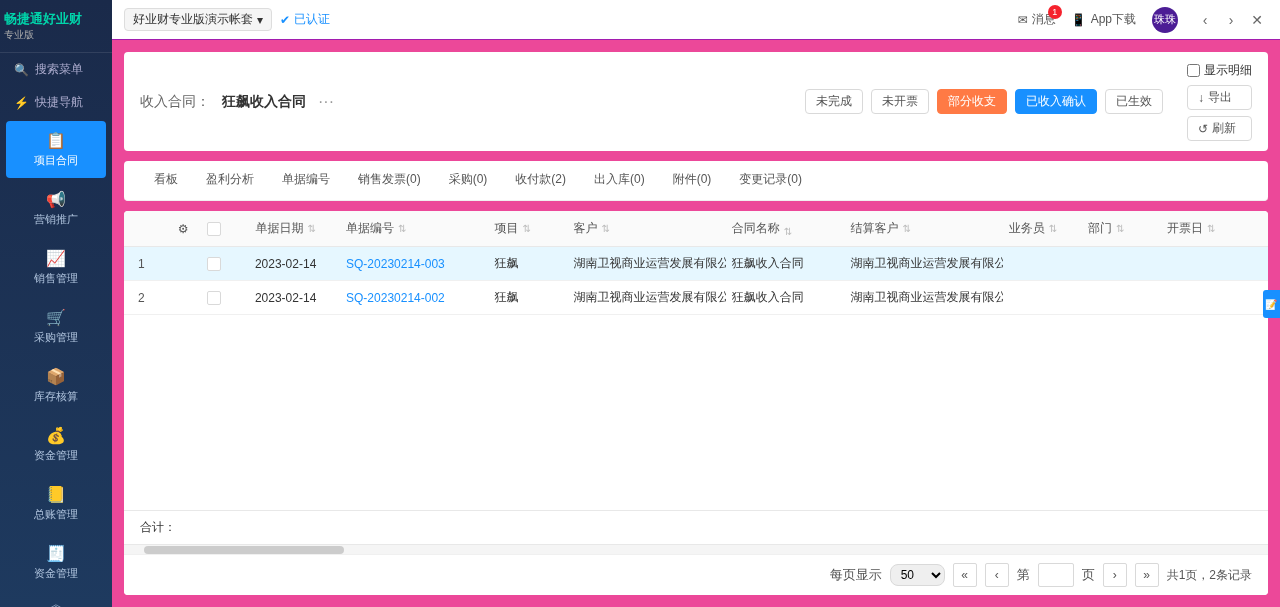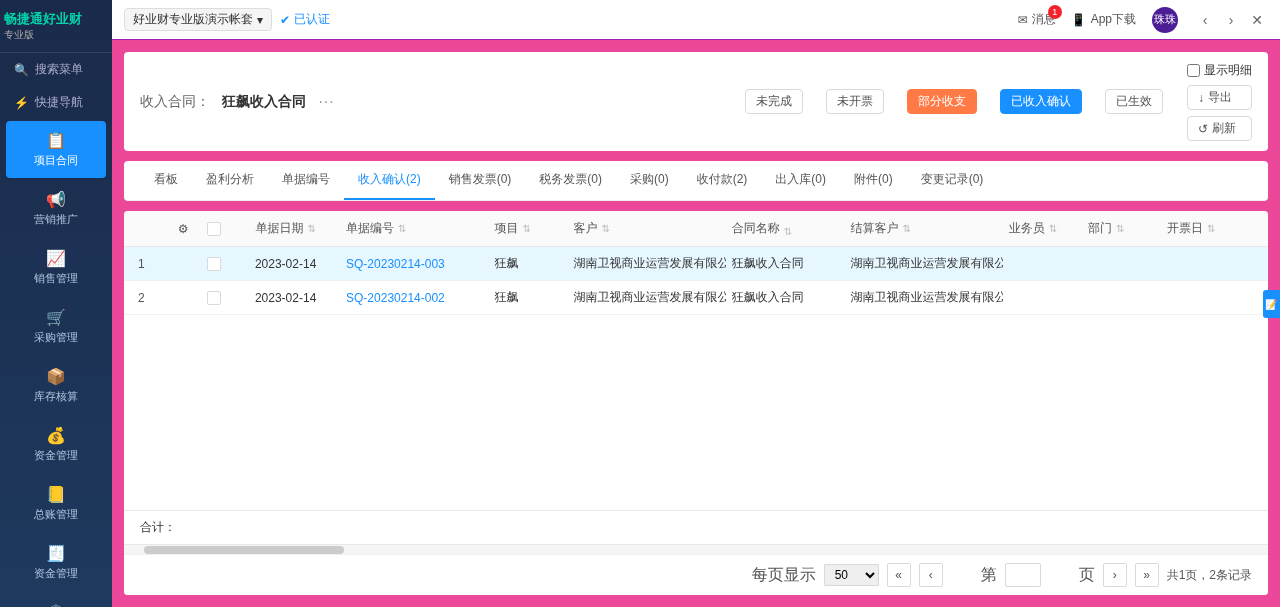--- a/index.html
+++ b/index.html
@@ -38,21 +38,21 @@
     .tab-home { color: #555; font-size: 12px; cursor: pointer; padding: 0 8px; }
     .tab-active { background: #1890ff; color: #fff; border-radius: 4px; padding: 4px 12px; font-size: 12px; cursor: pointer; display: flex; align-items: center; gap: 6px; }
     .tab-active .close { cursor: pointer; opacity: 0.8; }
 
     
     .content { flex: 1; display: flex; flex-direction: column; overflow: hidden; background: #ec4899; padding: 12px; gap: 10px; }
 
     
     .contract-header { background: #fff; border-radius: 4px; padding: 10px 16px; display: flex; align-items: center; gap: 12px; }
     .contract-menu { color: #999; cursor: pointer; font-size: 16px; }
-    .status-btns { display: flex; gap: 23px; margin-left: auto; align-items: center; }
+    .status-btns { display: flex; gap: 8px; margin-left: auto; align-items: center; }
     .status-btn { padding: 3px 10px; border: 1px solid #d9d9d9; border-radius: 4px; font-size: 12px; cursor: pointer; background: #fff; color: #555; }
     .status-btn.active-orange { background: #ff7a45; color: #fff; border-color: #ff7a45; }
     .status-btn.active-blue { background: #1890ff; color: #fff; border-color: #1890ff; }
     .right-btns { display: flex; gap: 6px; margin-left: 12px; flex-direction: column; }
     .right-btn { padding: 3px 10px; border: 1px solid #d9d9d9; border-radius: 4px; font-size: 12px; cursor: pointer; background: #fff; color: #555; display: flex; align-items: center; gap: 4px; }
 
     
     .tabs-nav { background: #fff; border-radius: 4px; padding: 0 16px; display: flex; border-bottom: 1px solid #f0f0f0; }
     .tab-item { padding: 10px 14px; font-size: 12px; color: #555; cursor: pointer; border-bottom: 2px solid transparent; white-space: nowrap; }
     .tab-item.active { color: #1890ff; border-bottom-color: #1890ff; }
@@ -81,22 +81,22 @@
     .td { display: flex; align-items: center; font-size: 12px; color: #333; padding: 0 6px; white-space: nowrap; overflow: hidden; text-overflow: ellipsis; }
     .td a { color: #1890ff; text-decoration: none; cursor: pointer; }
     .td-seq { color: #555; }
     .checkbox { width: 14px; height: 14px; border: 1px solid #d9d9d9; border-radius: 2px; background: #fff; cursor: pointer; display: flex; align-items: center; justify-content: center; }
 
     
     .table-footer { border-top: 1px solid #e8e8e8; padding: 8px 16px; display: flex; align-items: center; background: #fff; }
 
     
     .pagination-bar { background: #fff; padding: 8px 16px; display: flex; align-items: center; justify-content: flex-end; gap: 8px; border-top: 1px solid #f0f0f0; }
-    .page-label { font-size: 16px; color: #555; margin-left: 30px; }
-    .page-select { border: 1px solid #d9d9d9; border-radius: 1px; padding: 2px 6px; font-size: 12px; cursor: pointer; }
+    .page-label { font-size: 13px; color: #555; }
+    .page-select { border: 1px solid #d9d9d9; border-radius: 8px; padding: 2px 6px; font-size: 12px; cursor: pointer; }
     .page-btn { width: 24px; height: 24px; display: flex; align-items: center; justify-content: center; cursor: pointer; color: #555; font-size: 12px; border: 1px solid #d9d9d9; border-radius: 2px; background: #fff; }
     .page-input { width: 36px; height: 24px; border: 1px solid #d9d9d9; border-radius: 2px; text-align: center; font-size: 12px; }
     .page-info { font-size: 12px; color: #555; }
 
     
     .scroll-bar-container { background: #f5f5f5; height: 10px; border-top: 1px solid #e8e8e8; position: relative; overflow: hidden; }
     .scroll-bar-thumb { height: 8px; width: 200px; background: #ccc; border-radius: 4px; position: absolute; top: 1px; left: 20px; cursor: pointer; }
   </style>
 </head>
 <body>
@@ -215,23 +215,21 @@
           <span>↺</span>
           <span>刷新</span>
         </div>
       </div>
     </div>
 
     <div class="tabs-nav" id="tabs-nav">
         <div class="tab-item">看板</div>
         <div class="tab-item">盈利分析</div>
         <div class="tab-item">单据编号</div>
-        <div class="tab-item active">收入确认(2)</div>
         <div class="tab-item">销售发票(0)</div>
-        <div class="tab-item">税务发票(0)</div>
         <div class="tab-item">采购(0)</div>
         <div class="tab-item">收付款(2)</div>
         <div class="tab-item">出入库(0)</div>
         <div class="tab-item">附件(0)</div>
         <div class="tab-item">变更记录(0)</div>
       </div>
 
     <div class="table-container">
 
       <div class="table-header-row">

